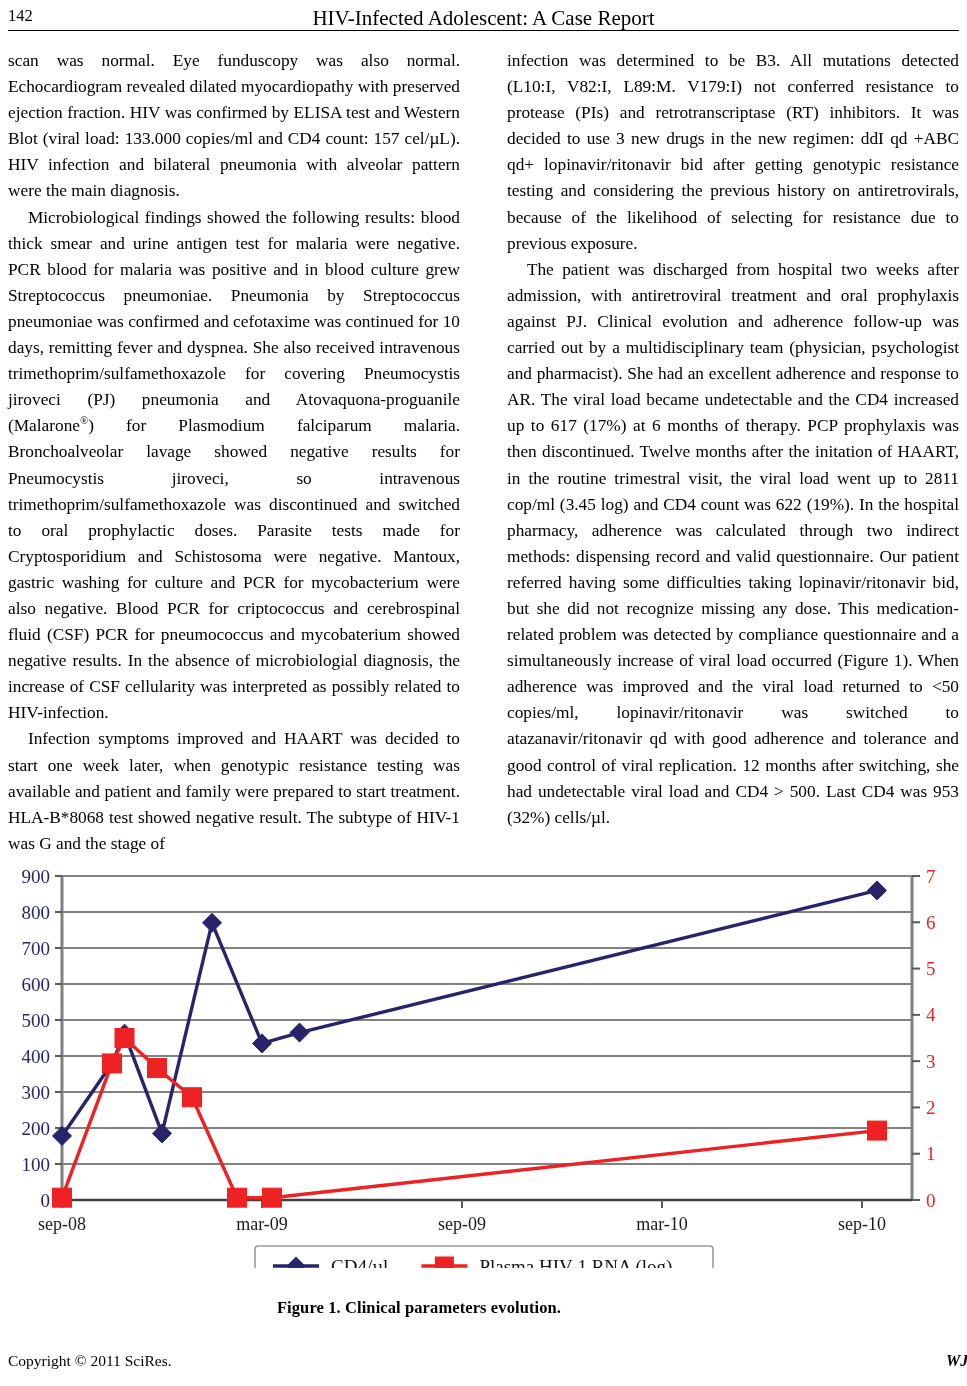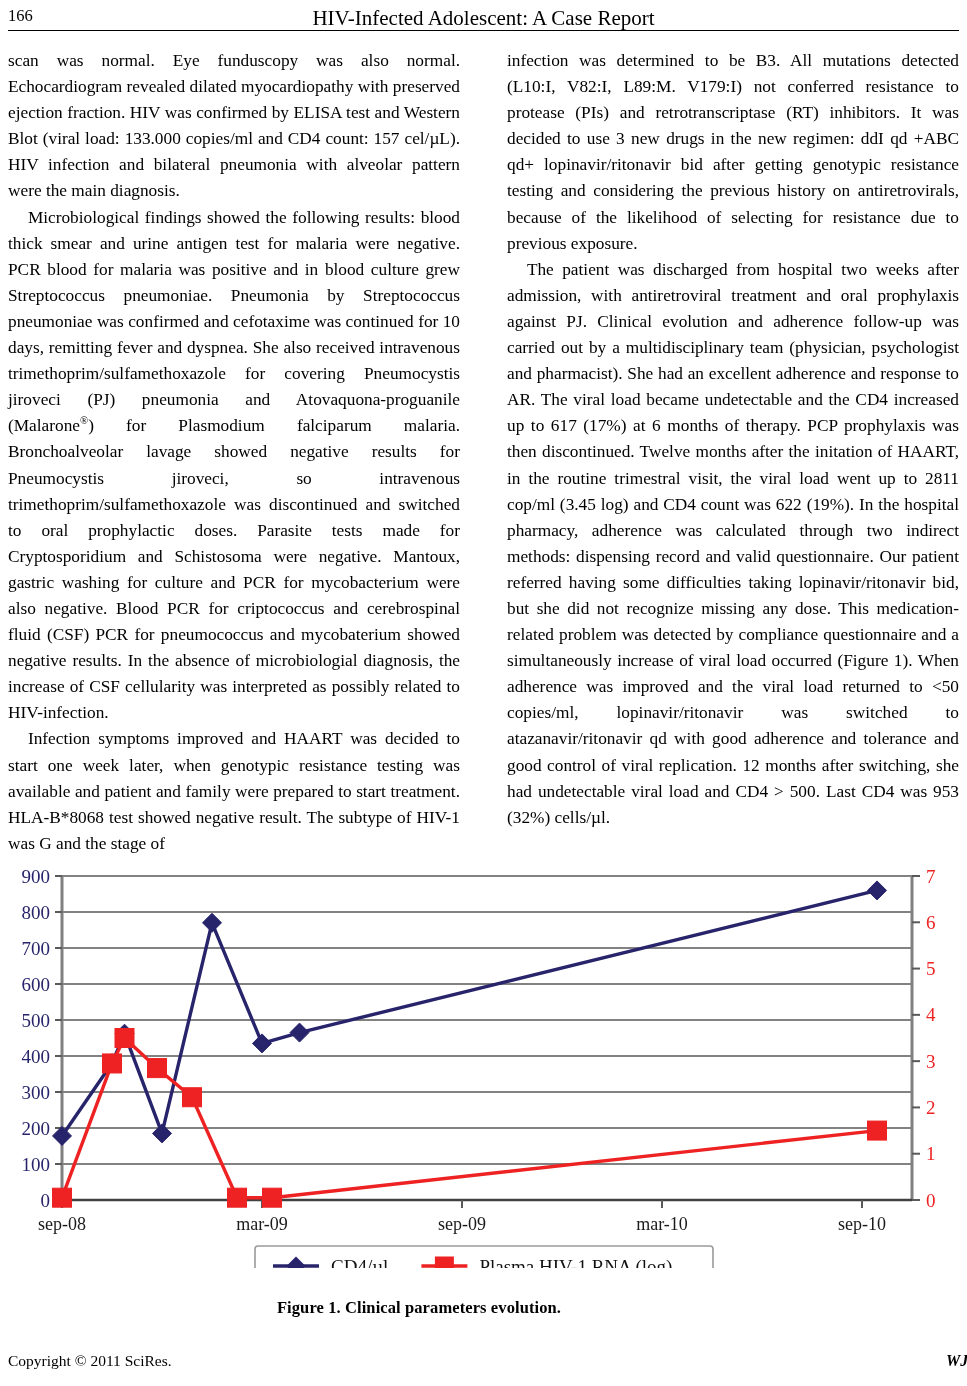--- a/index.html
+++ b/index.html
@@ -71,21 +71,21 @@
     position:absolute;right:8px;top:0;font-size:16px;
     font-weight:bold;font-style:italic;
   }
 </style>
 </head>
 <body>
 
 <div class="page">
 
   <div class="runhead">
-    <div class="folio">166</div>
+    <div class="folio">142</div>
     <div class="title">HIV-Infected Adolescent: A Case Report</div>
   </div>
   <div class="rule"></div>
 
   <div class="columns">
 
     <div class="col left">
       <p><span>scan was normal. Eye funduscopy was also normal. Echocardiogram revealed dilated myocardiopathy with preserved ejection fraction. HIV was confirmed by ELISA test and Western Blot (viral load: 133.000 copies/ml and CD4 count: 157 cel/µL). HIV infection and bilateral pneumonia with alveolar pattern were the main diagnosis.</span></p>
       <p class="indent"><span>Microbiological findings showed the following results: blood thick smear and urine antigen test for malaria were negative. PCR blood for malaria was positive and in blood culture grew Streptococcus pneumoniae. Pneumonia by Streptococcus pneumoniae was confirmed and cefotaxime was continued for 10 days, remitting fever and dyspnea. She also received intravenous trimethoprim/sulfamethoxazole for covering Pneumocystis jiroveci (PJ) pneumonia and Atovaquona-proguanile (Malarone</span><sup class="reg">®</sup><span>) for Plasmodium falciparum malaria. Bronchoalveolar lavage showed negative results for Pneumocystis jiroveci, so intravenous trimethoprim/sulfamethoxazole was discontinued and switched to oral prophylactic doses. Parasite tests made for Cryptosporidium and Schistosoma were negative. Mantoux, gastric washing for culture and PCR for mycobacterium were also negative. Blood PCR for criptococcus and cerebrospinal fluid (CSF) PCR for pneumococcus and mycobaterium showed negative results. In the absence of microbiologial diagnosis, the increase of CSF cellularity was interpreted as possibly related to HIV-infection.</span></p>
       <p class="indent"><span>Infection symptoms improved and HAART was decided to start one week later, when genotypic resistance testing was available and patient and family were prepared to start treatment. HLA-B*8068 test showed negative result. The subtype of HIV-1 was G and the stage of</span></p>

